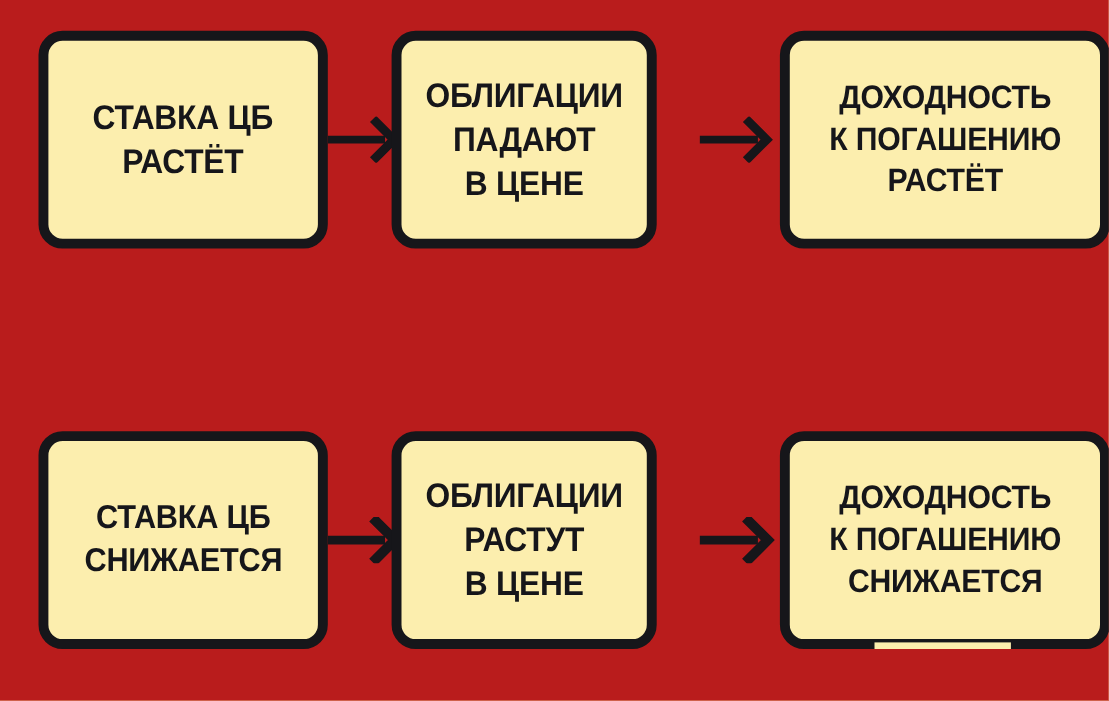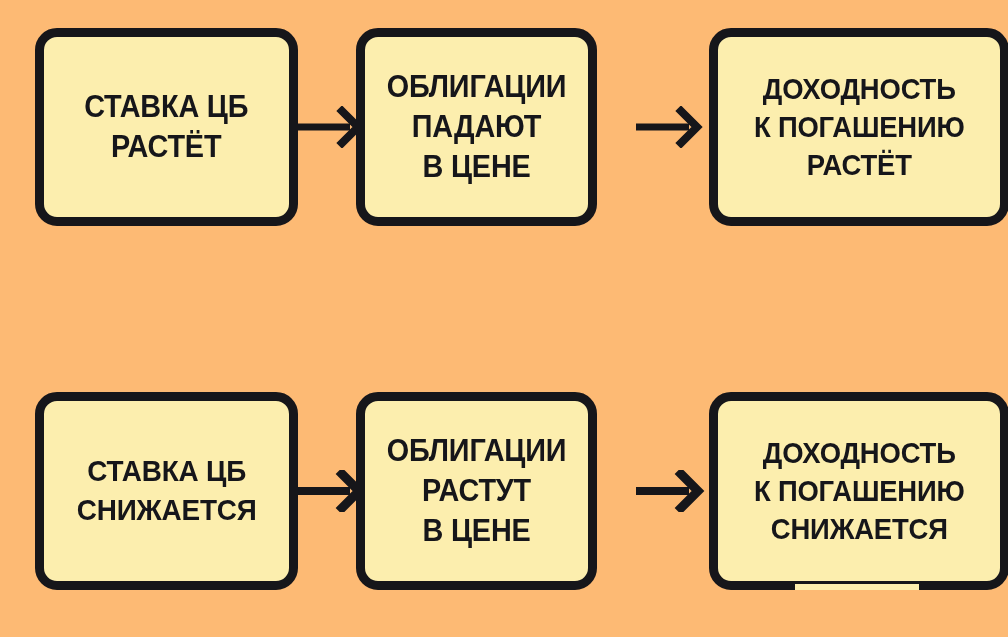--- a/index.html
+++ b/index.html
@@ -11,21 +11,21 @@
     height: 637px;
     background: #fceeae;
     font-family: "Liberation Sans", sans-serif;
     overflow: hidden;
   }
 
   #canvas {
     position: relative;
     width: 1008px;
     height: 637px;
-    background: #fdba74;
+    background: #b91c1c;
   }
 
   .flow-row {
     position: absolute;
     left: 0;
     width: 1008px;
     height: 200px;
     display: flex;
     align-items: center;
   }

